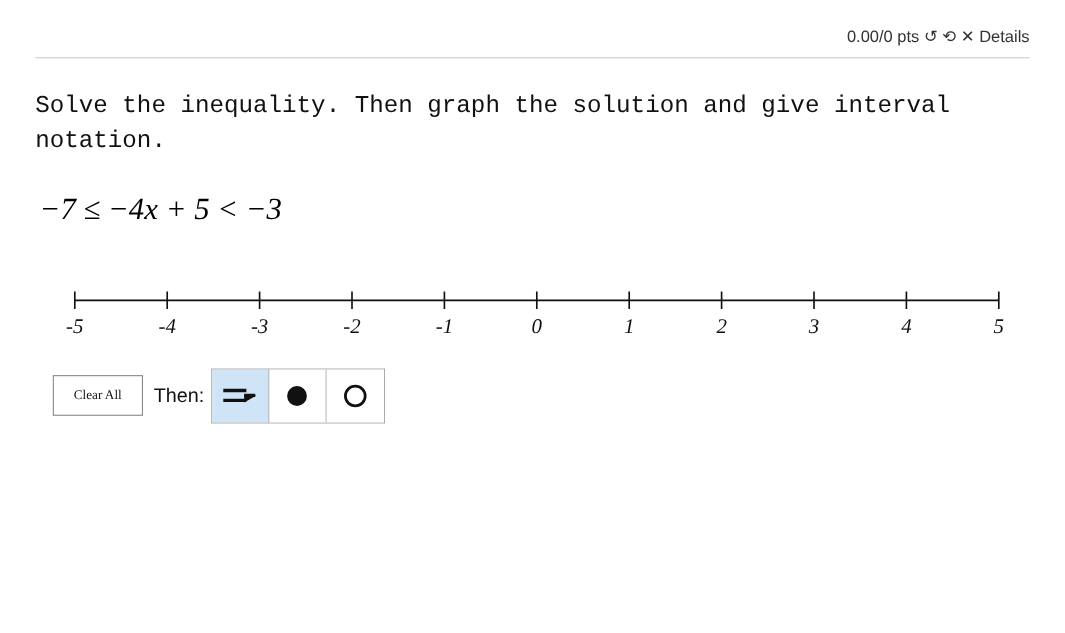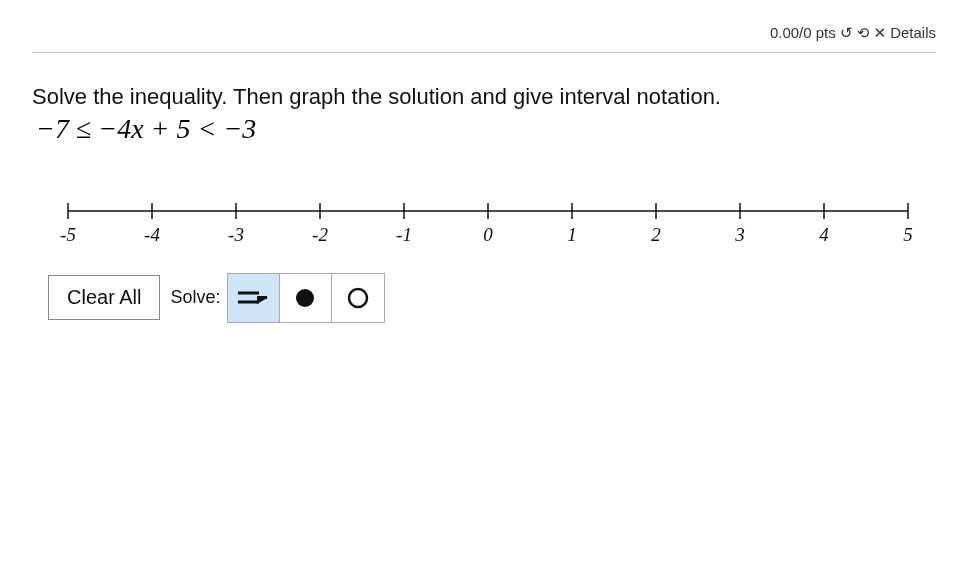--- a/index.html
+++ b/index.html
@@ -28,24 +28,25 @@
       justify-content: flex-end;
     }
 
     .top-bar-text {
       font-family: Arial, sans-serif;
       font-size: 15px;
       color: #333;
     }
 
     .problem-text {
-      font-family: Liberation Sans, sans-serif;
+      font-family: Liberation Mono, monospace;
       font-size: 22px;
       color: #111;
       line-height: 1.45;
+      margin-bottom: 30px;
     }
 
     .inequality {
       font-family: Georgia, 'Times New Roman', serif;
       font-style: italic;
       font-size: 28px;
       color: #000000;
       margin-bottom: 40px;
       display: block;
     }
@@ -66,22 +67,22 @@
       align-items: center;
       gap: 0;
       margin-left: 16px;
       margin-top: 4px;
     }
 
     .btn-clear-all {
       border: 1.5px solid #888;
       background: #fff;
       padding: 10px 18px;
-      font-family: Liberation Sans, sans-serif;
-      font-size: 20px;
+      font-family: Liberation Serif, serif;
+      font-size: 12px;
       color: #111;
       cursor: pointer;
       white-space: nowrap;
     }
 
     .draw-label {
       font-family: Arial, sans-serif;
       font-size: 18px;
       color: #111;
       margin-left: 10px;
@@ -167,21 +168,21 @@
         <text x="776" y="52">4</text>
         <text x="860" y="52">5</text>
       </g>
     </svg>
   </div>
 
   <div class="toolbar">
 
     <button class="btn-clear-all">Clear All</button>
 
-    <span class="draw-label">Solve:</span>
+    <span class="draw-label">Then:</span>
 
     <div class="tool-group">
 
       <button class="tool-btn active" title="Arrow tool">
         <svg width="36" height="32" viewBox="0 0 36 32">
 
           <line x1="3" y1="11" x2="24" y2="11" stroke="#111" stroke-width="3"></line>
           <line x1="3" y1="20" x2="24" y2="20" stroke="#111" stroke-width="3"></line>
 
           <polygon points="22,15 33,15.5 22,22" fill="#111"></polygon>

